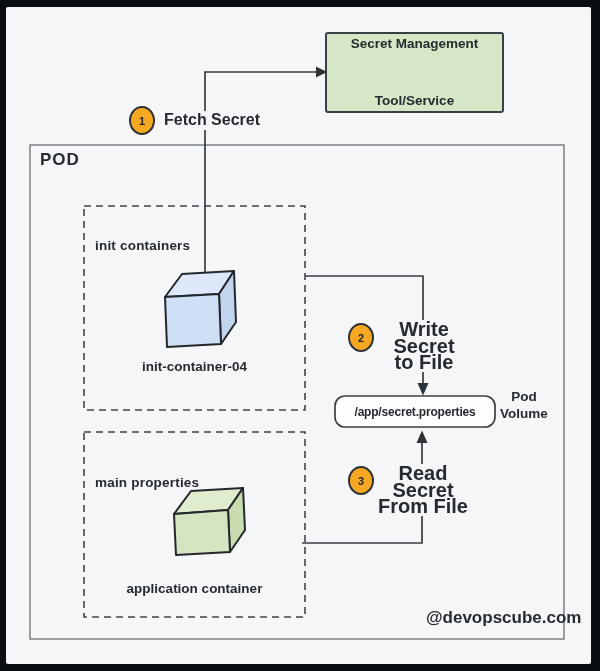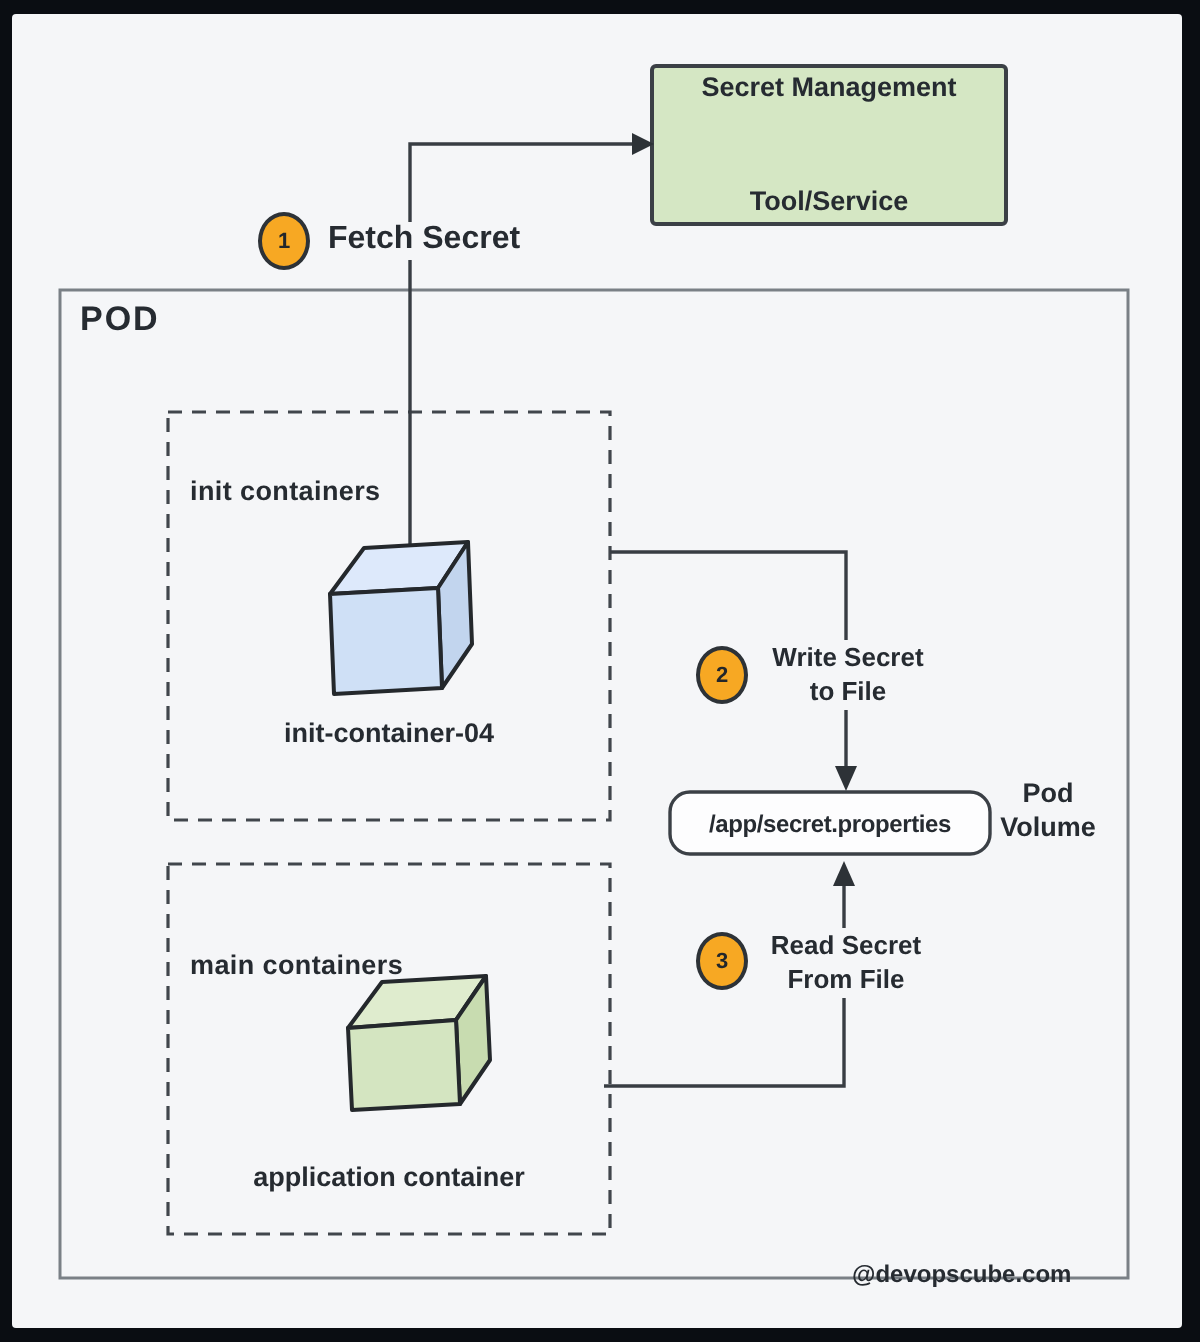--- a/index.html
+++ b/index.html
@@ -40,27 +40,27 @@
     position:absolute; z-index:4; width:26px; height:29px;
     background:#f7a823; border:2px solid #2d3237; border-radius:50%;
     display:flex; align-items:center; justify-content:center;
     font-size:11px; font-weight:bold; color:#23272b; box-sizing:border-box;
   }
   .badge-1 { left:129px; top:106px; }
   .badge-2 { left:348px; top:323px; }
   .badge-3 { left:348px; top:466px; }
   .step-label {
     position:absolute; z-index:3; background:#f5f6f8;
-    font-size:13px; font-weight:bold; color:#262b31; text-align:center;
+    font-size:20px; font-weight:bold; color:#262b31; text-align:center;
     line-height:16.5px; padding:1px 3px;
   }
   .step1-label { left:161px; top:111px; font-size:16px; }
   .step2-label { left:375px; top:320px; width:92px; }
   .step3-label { left:374px; top:464px; width:92px; }
-  .watermark { left:426px; top:608px; font-size:12px; font-weight:bold;margin-top:22px; }
+  .watermark { left:426px; top:608px; font-size:17px; font-weight:bold; }
 </style>
 </head>
 <body>
 
 <div class="card"></div>
 
 <svg class="layer" width="600" height="671" viewBox="0 0 600 671">
 
   <rect x="30" y="145" width="534" height="494" fill="none" stroke="#7a8086" stroke-width="1.5"></rect>
 
@@ -98,21 +98,21 @@
     <polygon points="228,510 243,488 245,530 230,552" fill="#c8dcb0"></polygon>
     <polygon points="174,514 228,510 230,552 176,555" fill="#d4e5c1"></polygon>
   </g>
 </svg>
 
 <div class="txt pod-label">POD</div>
 
 <div class="txt group-label init-group-label">init containers</div>
 <div class="txt node-label init-node-label">init-container-04</div>
 
-<div class="txt group-label main-group-label">main containers</div>
+<div class="txt group-label main-group-label">main properties</div>
 <div class="txt node-label app-node-label">application container</div>
 
 <div class="txt secret-box-label">
   <span>Secret Management</span>
   <span>Tool/Service</span>
 </div>
 
 <div class="txt volume-file-label">/app/secret.properties</div>
 
 <div class="txt pod-volume-label">

